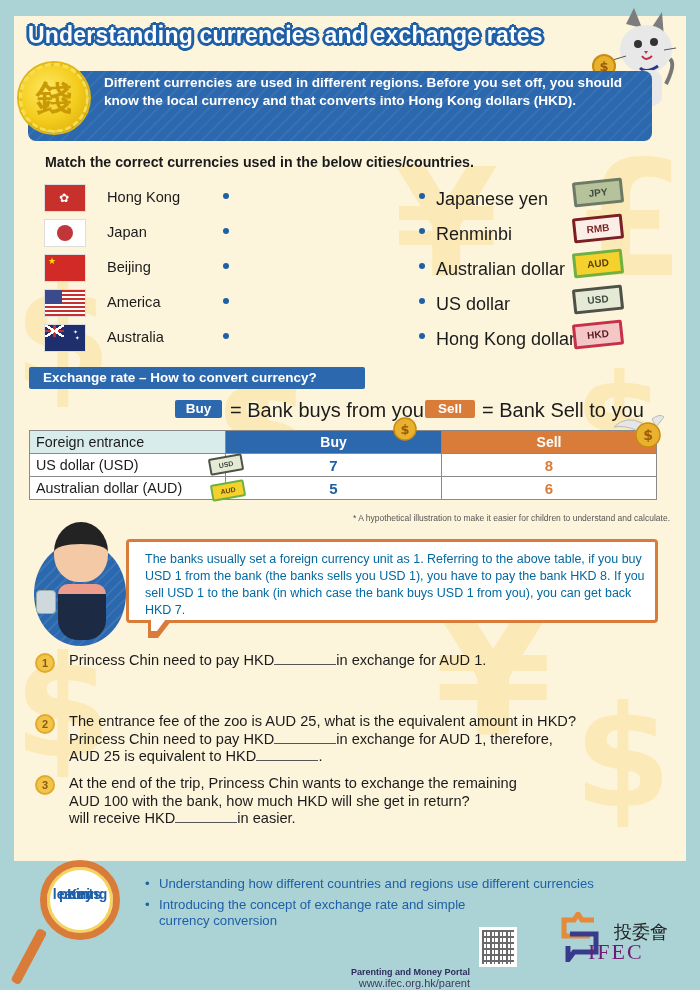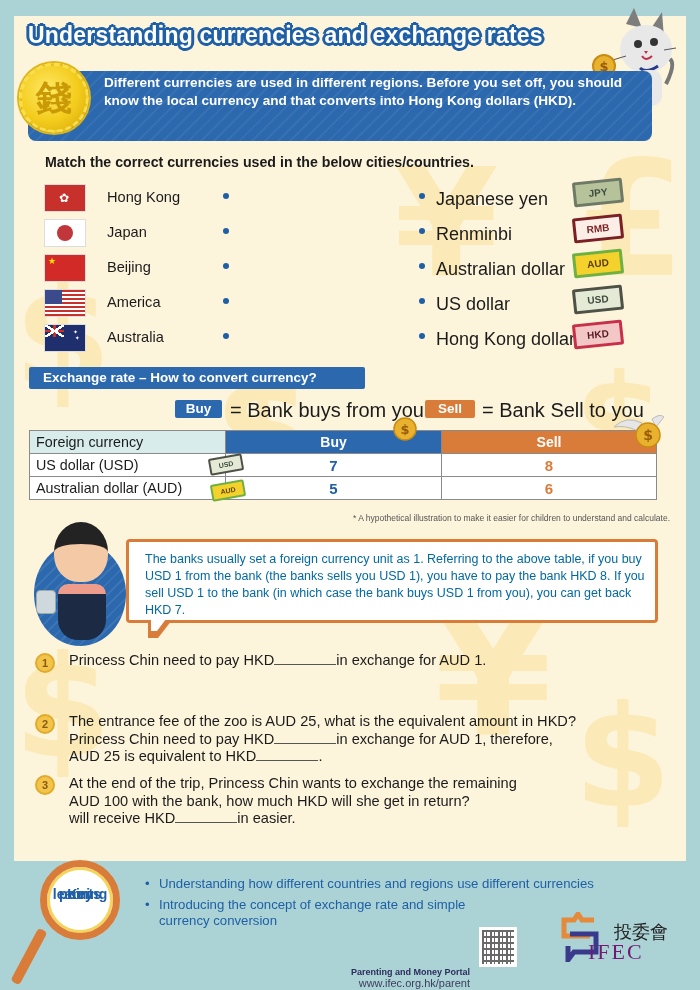--- a/index.html
+++ b/index.html
@@ -189,21 +189,21 @@
 <div class="ex-bar">Exchange rate – How to convert currency?</div>
 
 <div class="legend-tag" style="left:175px;top:400px;width:47px;background:#2b68ae;">Buy</div>
 <div class="legend-txt" style="left:230px;top:401px;">= Bank buys from you</div>
 <div class="legend-tag" style="left:425px;top:400px;width:50px;background:#d97c3a;">Sell</div>
 <div class="legend-txt" style="left:482px;top:401px;">= Bank Sell to you</div>
 
 <table class="tbl">
   <tbody>
       <tr>
-    <th class="h0">Foreign currency</th>
+    <th class="h0">Foreign entrance</th>
     <th class="hbuy">Buy</th>
     <th class="hsell">Sell</th>
   </tr>
   <tr>
     <td class="lbl">US dollar (USD)</td>
     <td class="buy">7</td>
     <td class="sell">8</td>
   </tr>
   <tr>
     <td class="lbl">Australian dollar (AUD)</td>

